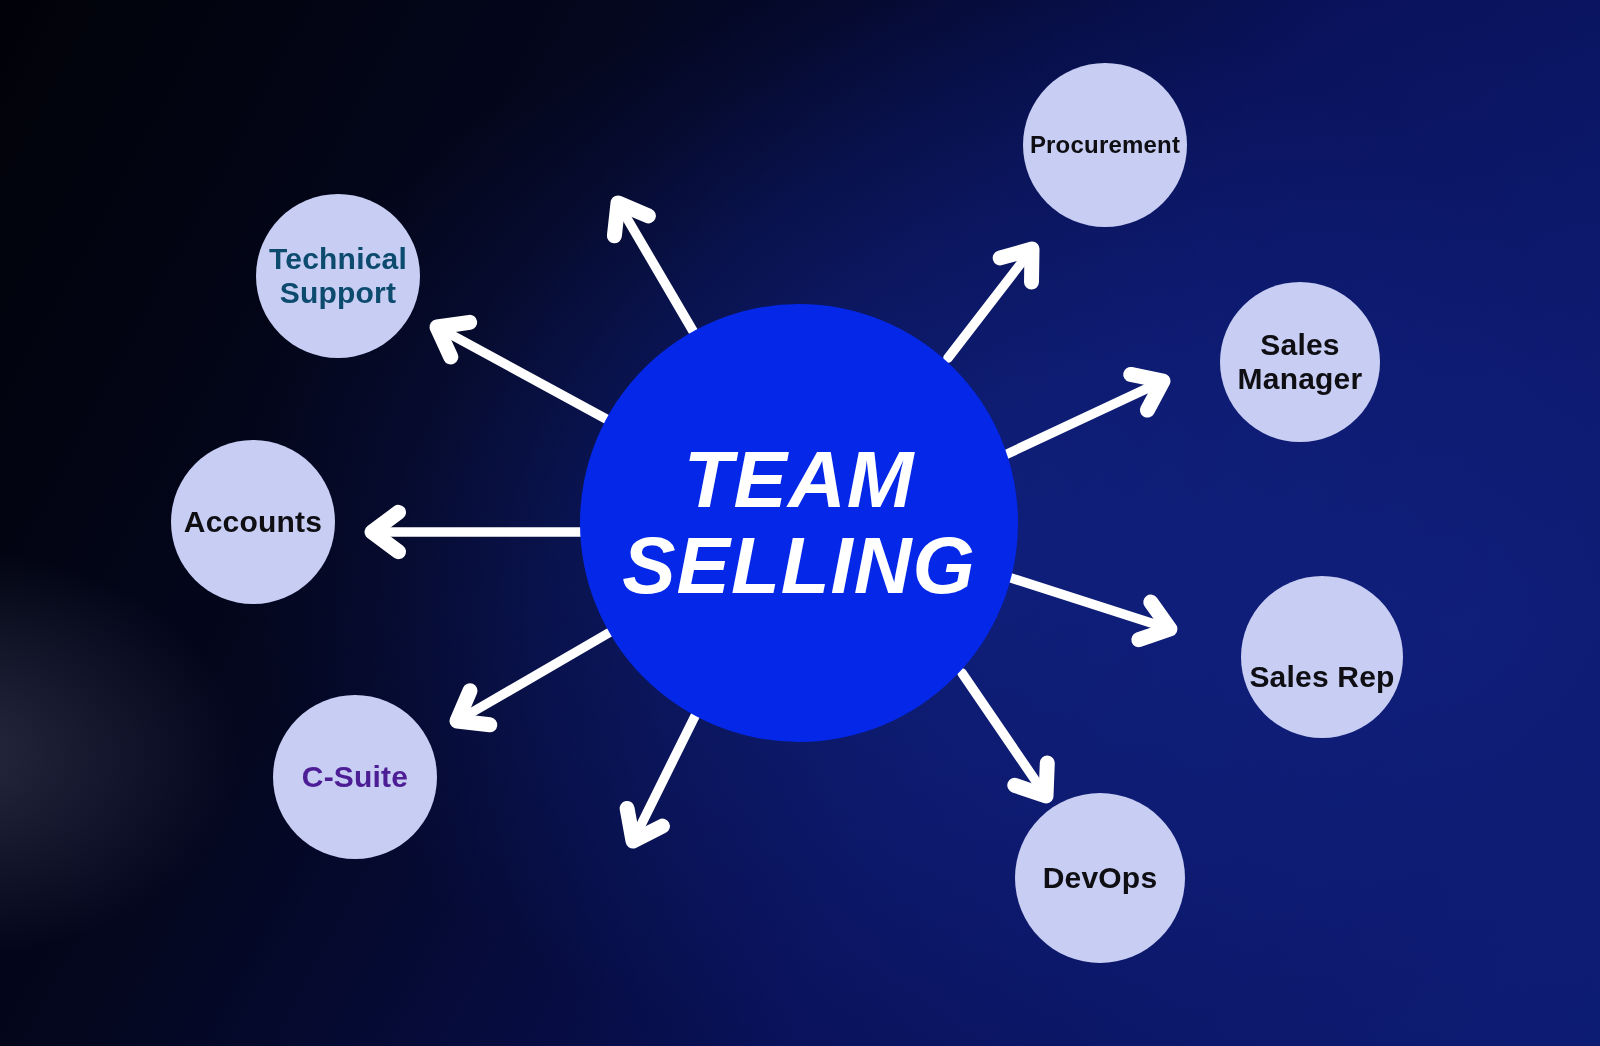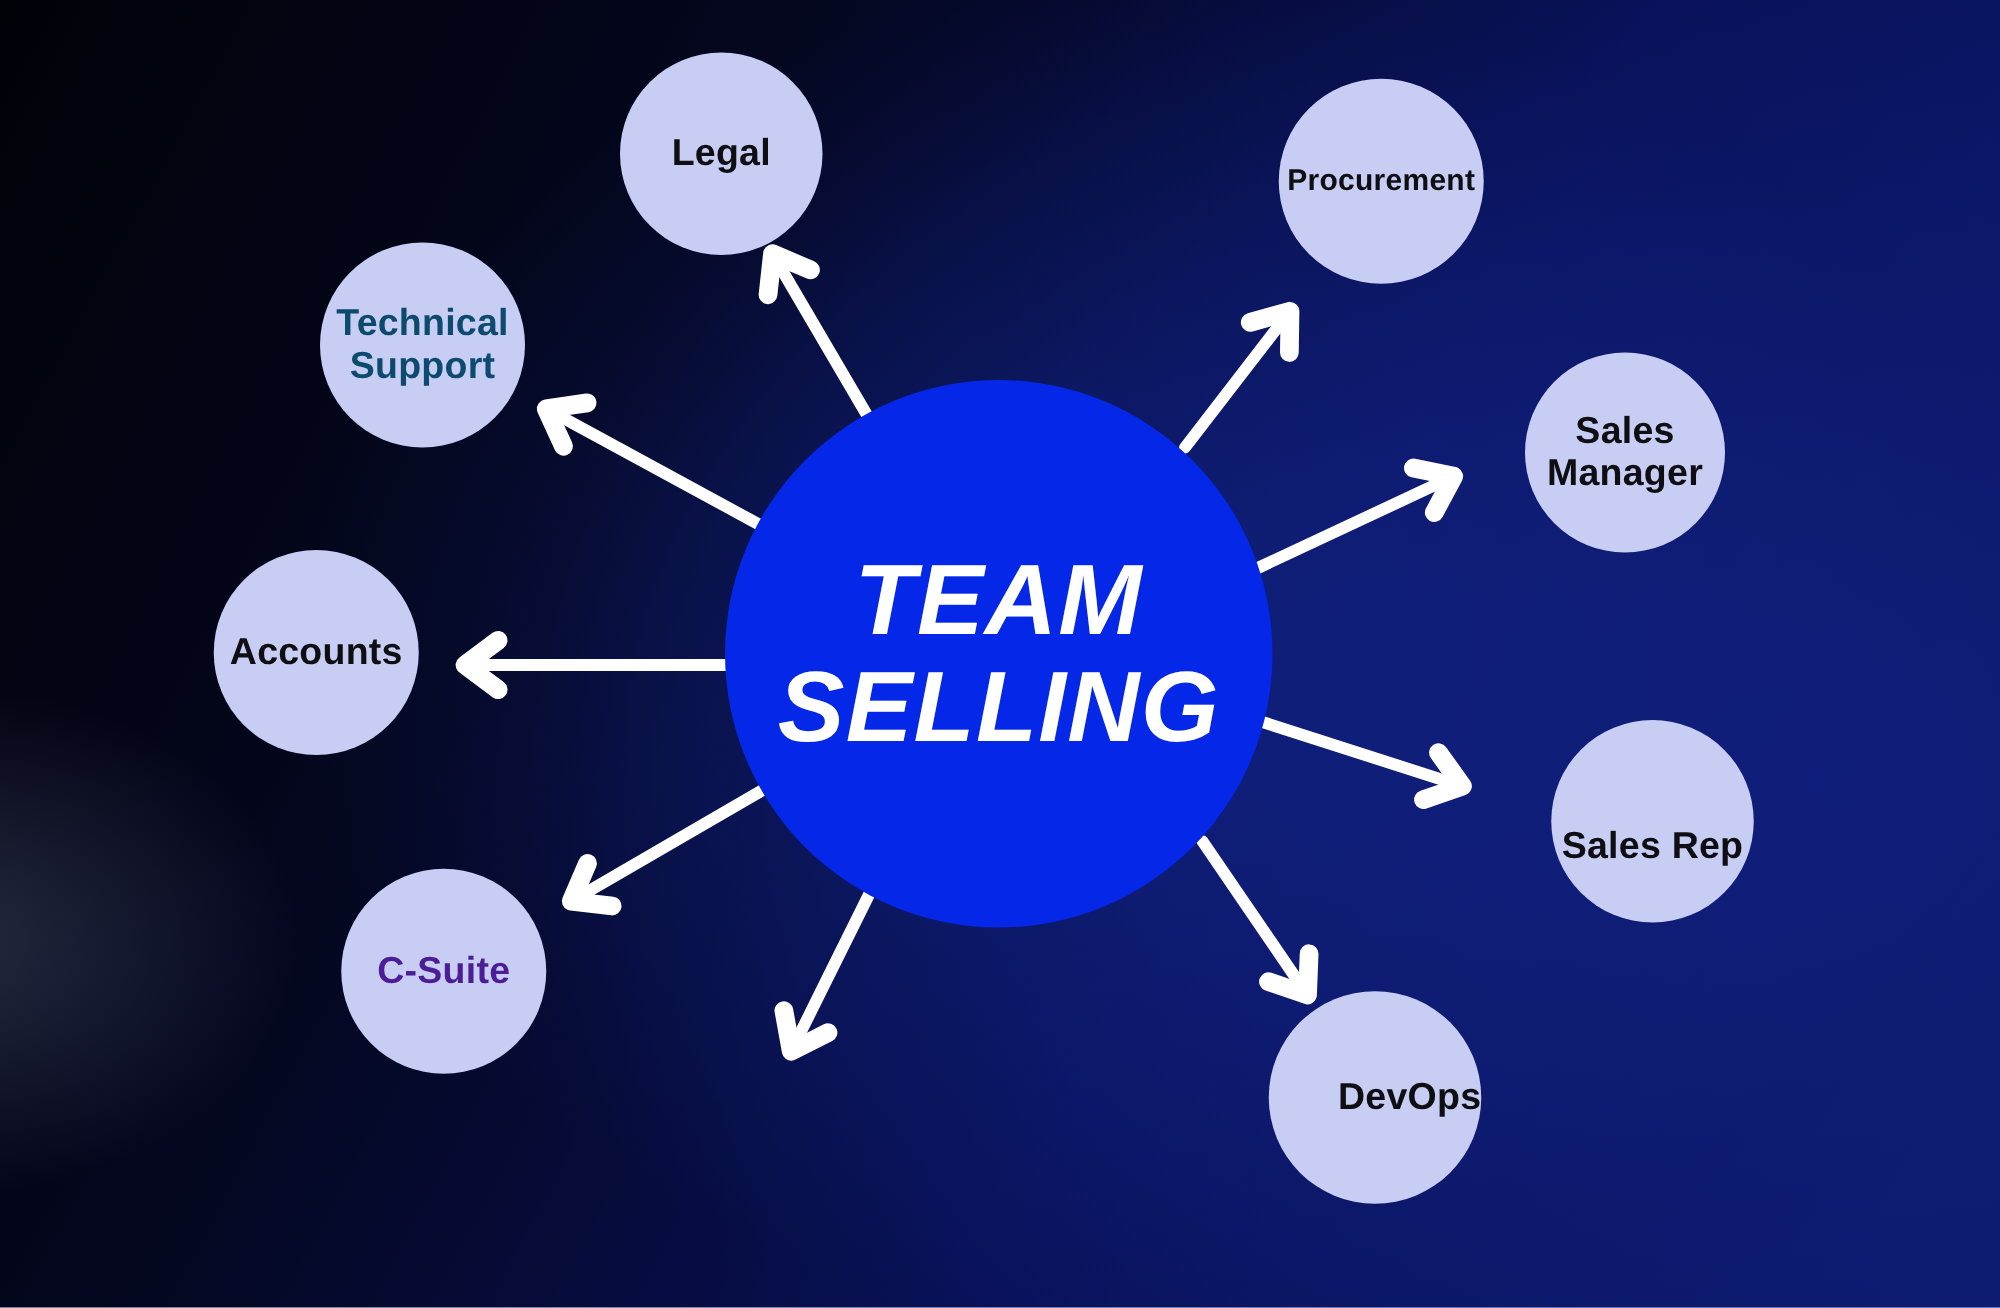--- a/index.html
+++ b/index.html
@@ -68,39 +68,36 @@
       <line x1="962" y1="673" x2="1043.1801917692123" y2="791.8709950906324" stroke="#ffffff" stroke-width="9.5" stroke-linecap="round"></line>
       <path d="M 1014.8 785.3 L 1046 796 L 1047.3 763.0" fill="none" stroke="#ffffff" stroke-width="15" stroke-linecap="round" stroke-linejoin="round"></path>
       <line x1="699" y1="708" x2="635.2225876063616" y2="836.5211492174835" stroke="#ffffff" stroke-width="9.5" stroke-linecap="round"></line>
       <path d="M 627.1 808.5 L 633 841 L 662.4 826.1" fill="none" stroke="#ffffff" stroke-width="15" stroke-linecap="round" stroke-linejoin="round"></path>
     </svg>
   <div class="hub" id="hub" style="left: 580px; top: 304px; height: 438px; width: 438px; background: rgb(5, 40, 232); font-style: italic;">
     <span class="hub-label" style="color: rgb(255, 255, 255);">TEAM
 SELLING</span>
   </div>
 
-<div class="node" style="left: 496px; top: 42px; height: 162px; width: 162px; background: rgb(199, 205, 243);">
-      <span class="node-label" style="font-size: 30px; color: rgb(14, 14, 19);">Legal</span>
-    </div>
     <div class="node" style="left: 1023px; top: 63px; height: 164px; width: 164px; background: rgb(199, 205, 243);">
       <span class="node-label" style="font-size: 24px; color: rgb(14, 14, 19);">Procurement</span>
     </div>
     <div class="node" style="left: 256px; top: 194px; height: 164px; width: 164px; background: rgb(199, 205, 243);">
       <span class="node-label" style="font-size: 30px; color: #0c4a6e;">Technical
 Support</span>
     </div>
     <div class="node" style="left: 1220px; top: 282px; height: 160px; width: 160px; background: rgb(199, 205, 243);">
       <span class="node-label" style="font-size: 30px; color: rgb(14, 14, 19);">Sales
 Manager</span>
     </div>
     <div class="node" style="left: 171px; top: 440px; height: 164px; width: 164px; background: rgb(199, 205, 243);">
       <span class="node-label" style="font-size: 30px; color: rgb(14, 14, 19);">Accounts</span>
     </div>
     <div class="node" style="left: 1241px; top: 576px; height: 162px; width: 162px; background: rgb(199, 205, 243);">
       <span class="node-label" style="font-size: 30px; color: rgb(14, 14, 19); margin-top: 40px;">Sales Rep</span>
     </div>
     <div class="node" style="left: 273px; top: 695px; height: 164px; width: 164px; background: rgb(199, 205, 243);">
       <span class="node-label" style="font-size: 30px; color: #4c1d95; text-align: right;">C-Suite</span>
     </div>
-    <div class="node" style="left: 1015px; top: 793px; height: 170px; width: 170px; background: rgb(199, 205, 243); justify-content: flex-end;">
+    <div class="node" style="left: 1015px; top: 793px; height: 170px; width: 170px; background: rgb(199, 205, 243);">
       <span class="node-label" style="font-size: 30px; color: rgb(14, 14, 19);">DevOps</span>
     </div>
   </div>
 
 </body></html>

